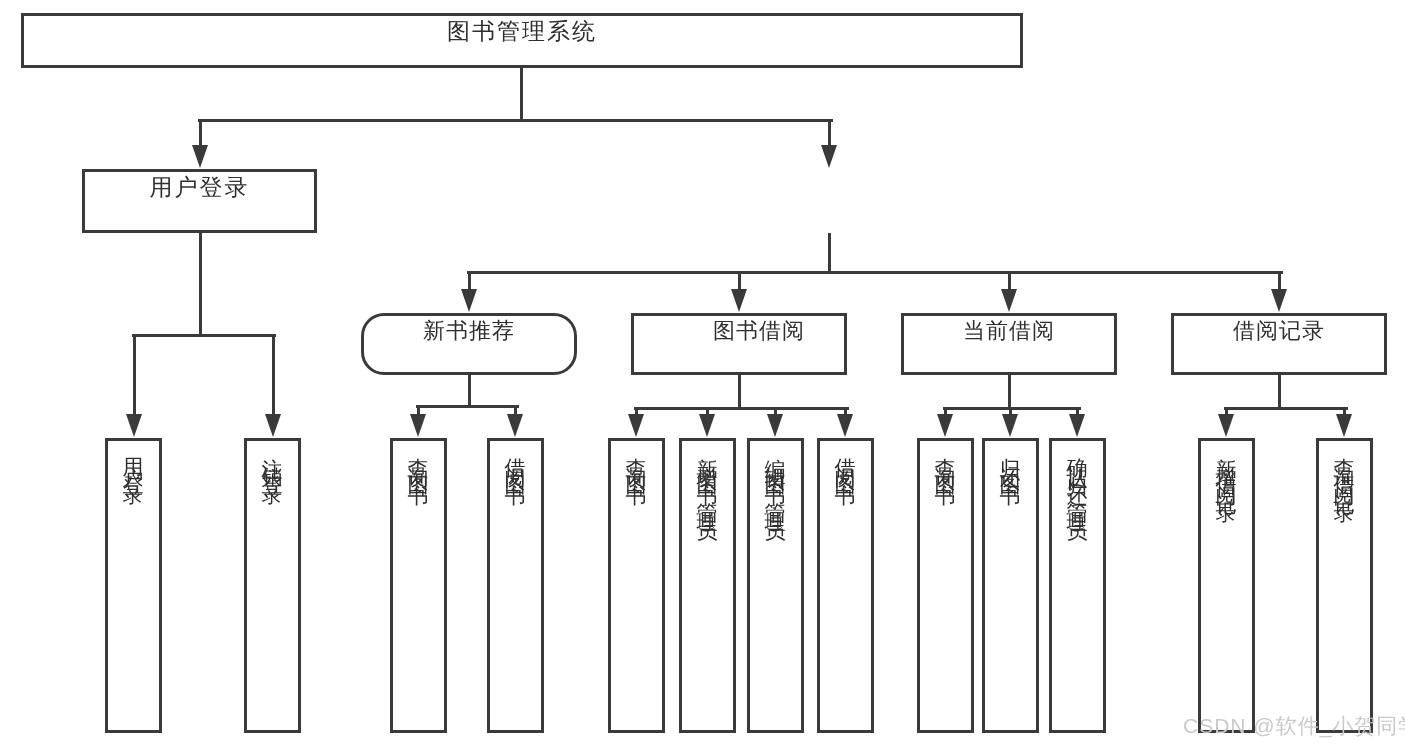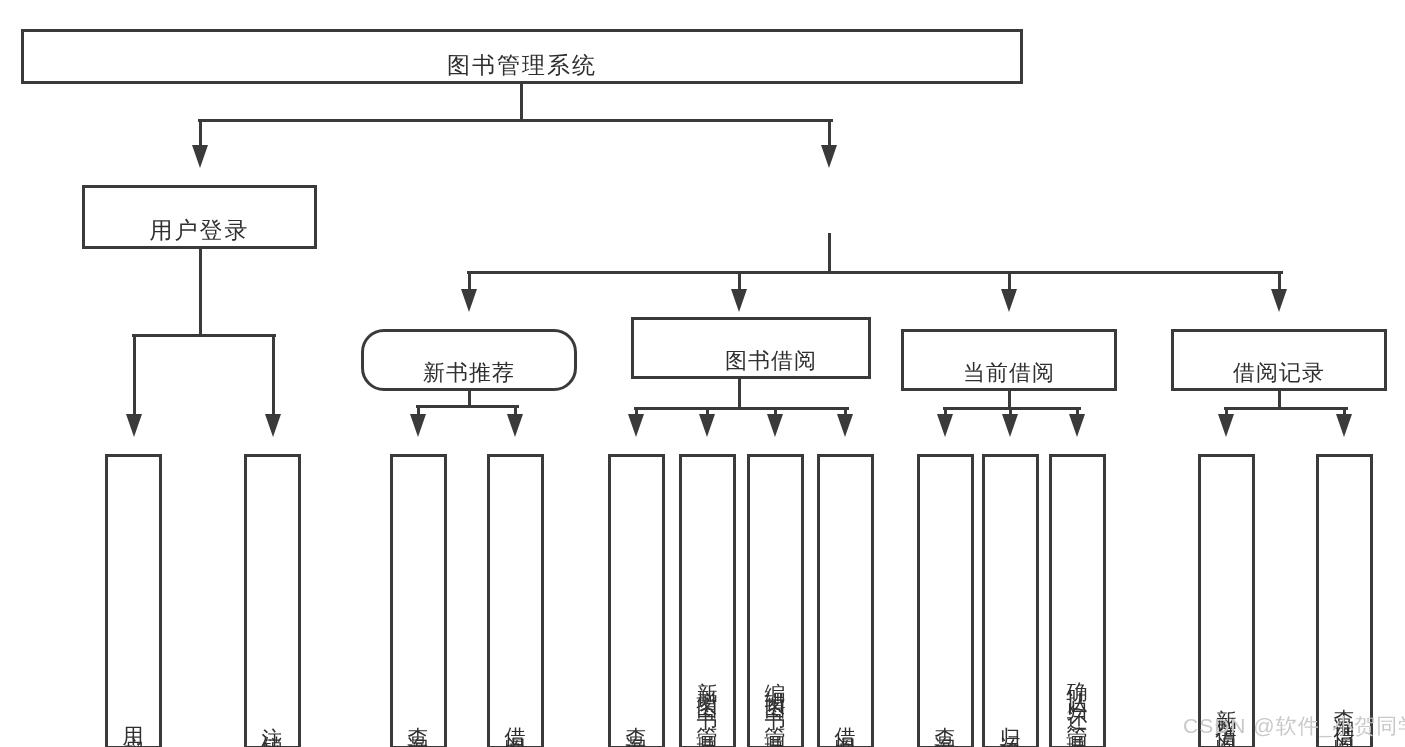--- a/index.html
+++ b/index.html
@@ -9,37 +9,36 @@
     --bg:#ffffff;
   }
   html,body{margin:0;padding:0;background:#fff;}
   .canvas{
     position:relative;width:1405px;height:747px;background:var(--bg);
     font-family:"Liberation Sans", sans-serif;overflow:hidden;
   }
   .node{
     position:absolute;box-sizing:border-box;background:#fff;
     border:3px solid var(--line);color:var(--text);
-    display:flex;align-items:flex-end;justify-content:center;text-align:center;
+    display:flex;align-items:flex-start;justify-content:center;text-align:center;
     z-index:2;
-    margin-top:16px;
   }
   .hnode{font-size:23px;letter-spacing:2px;}
   .l3{font-size:22px;letter-spacing:1px;}
   .leaf{top:438px;width:57px;height:295px;font-size:21px;}
   .leaf .lbl{
     writing-mode:vertical-rl;text-orientation:mixed;
     letter-spacing:9px;white-space:nowrap;line-height:1;
   }
   
   #b-root{left:21px;top:13px;width:1002px;height:55px;}
   #b-login{left:82px;top:169px;width:235px;height:64px;}
   #b-mgmt{left:712px;top:169px;width:235px;height:64px;}
   #b-rec{left:361px;top:313px;width:216px;height:62px;border-radius:23px;}
-  #b-bb{left:631px;top:301px;width:240px;height:62px;padding-left:40px;}
+  #b-bb{left:631px;top:313px;width:216px;height:62px;padding-left:40px;}
   #b-cb{left:901px;top:313px;width:216px;height:62px;}
   #b-br{left:1171px;top:313px;width:216px;height:62px;}
   #lf-ulogin{left:105px;}
   #lf-logout{left:244px;}
   #lf-rq{left:390px;}
   #lf-rb{left:487px;}
   #lf-bq{left:608px;}
   #lf-ba{left:679px;}
   #lf-be{left:747px;}
   #lf-bb2{left:817px;}

